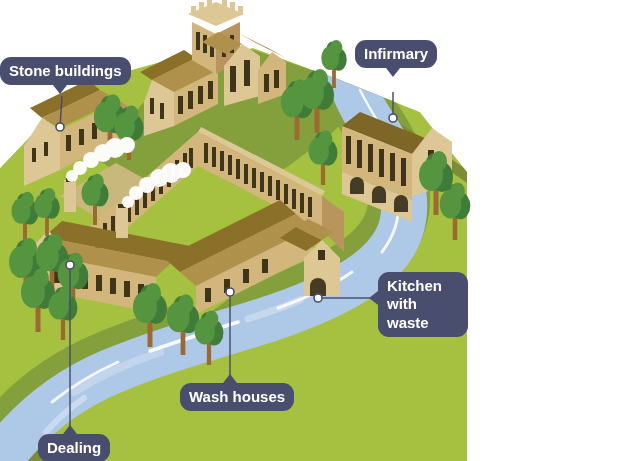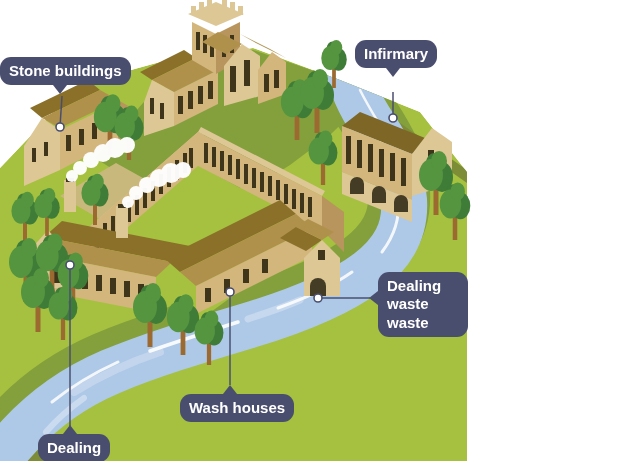--- a/index.html
+++ b/index.html
@@ -230,24 +230,24 @@
 
 <div class="callout-label" style="left:0px; top:57px;">
   <span>Stone buildings</span>
   <span class="tri down" style="left:53px;"></span>
 </div>
 <div class="callout-label" style="left:355px; top:40px;">
   <span>Infirmary</span>
   <span class="tri down" style="left:31px;"></span>
 </div>
 <div class="callout-label wrap" style="left:378px; top:272px; width:72px;">
-  <span>Dealing waste waste</span>
+  <span>Kitchen with waste</span>
   <span class="tri left"></span>
 </div>
-<div class="callout-label" style="left:180px; top:394px;">
+<div class="callout-label" style="left:180px; top:383px;">
   <span>Wash houses</span>
   <span class="tri up" style="left:43px;"></span>
 </div>
 <div class="callout-label" style="left:38px; top:434px;">
   <span>Dealing</span>
   <span class="tri up" style="left:25px;"></span>
 </div>
 </div>
 
 </body></html>

